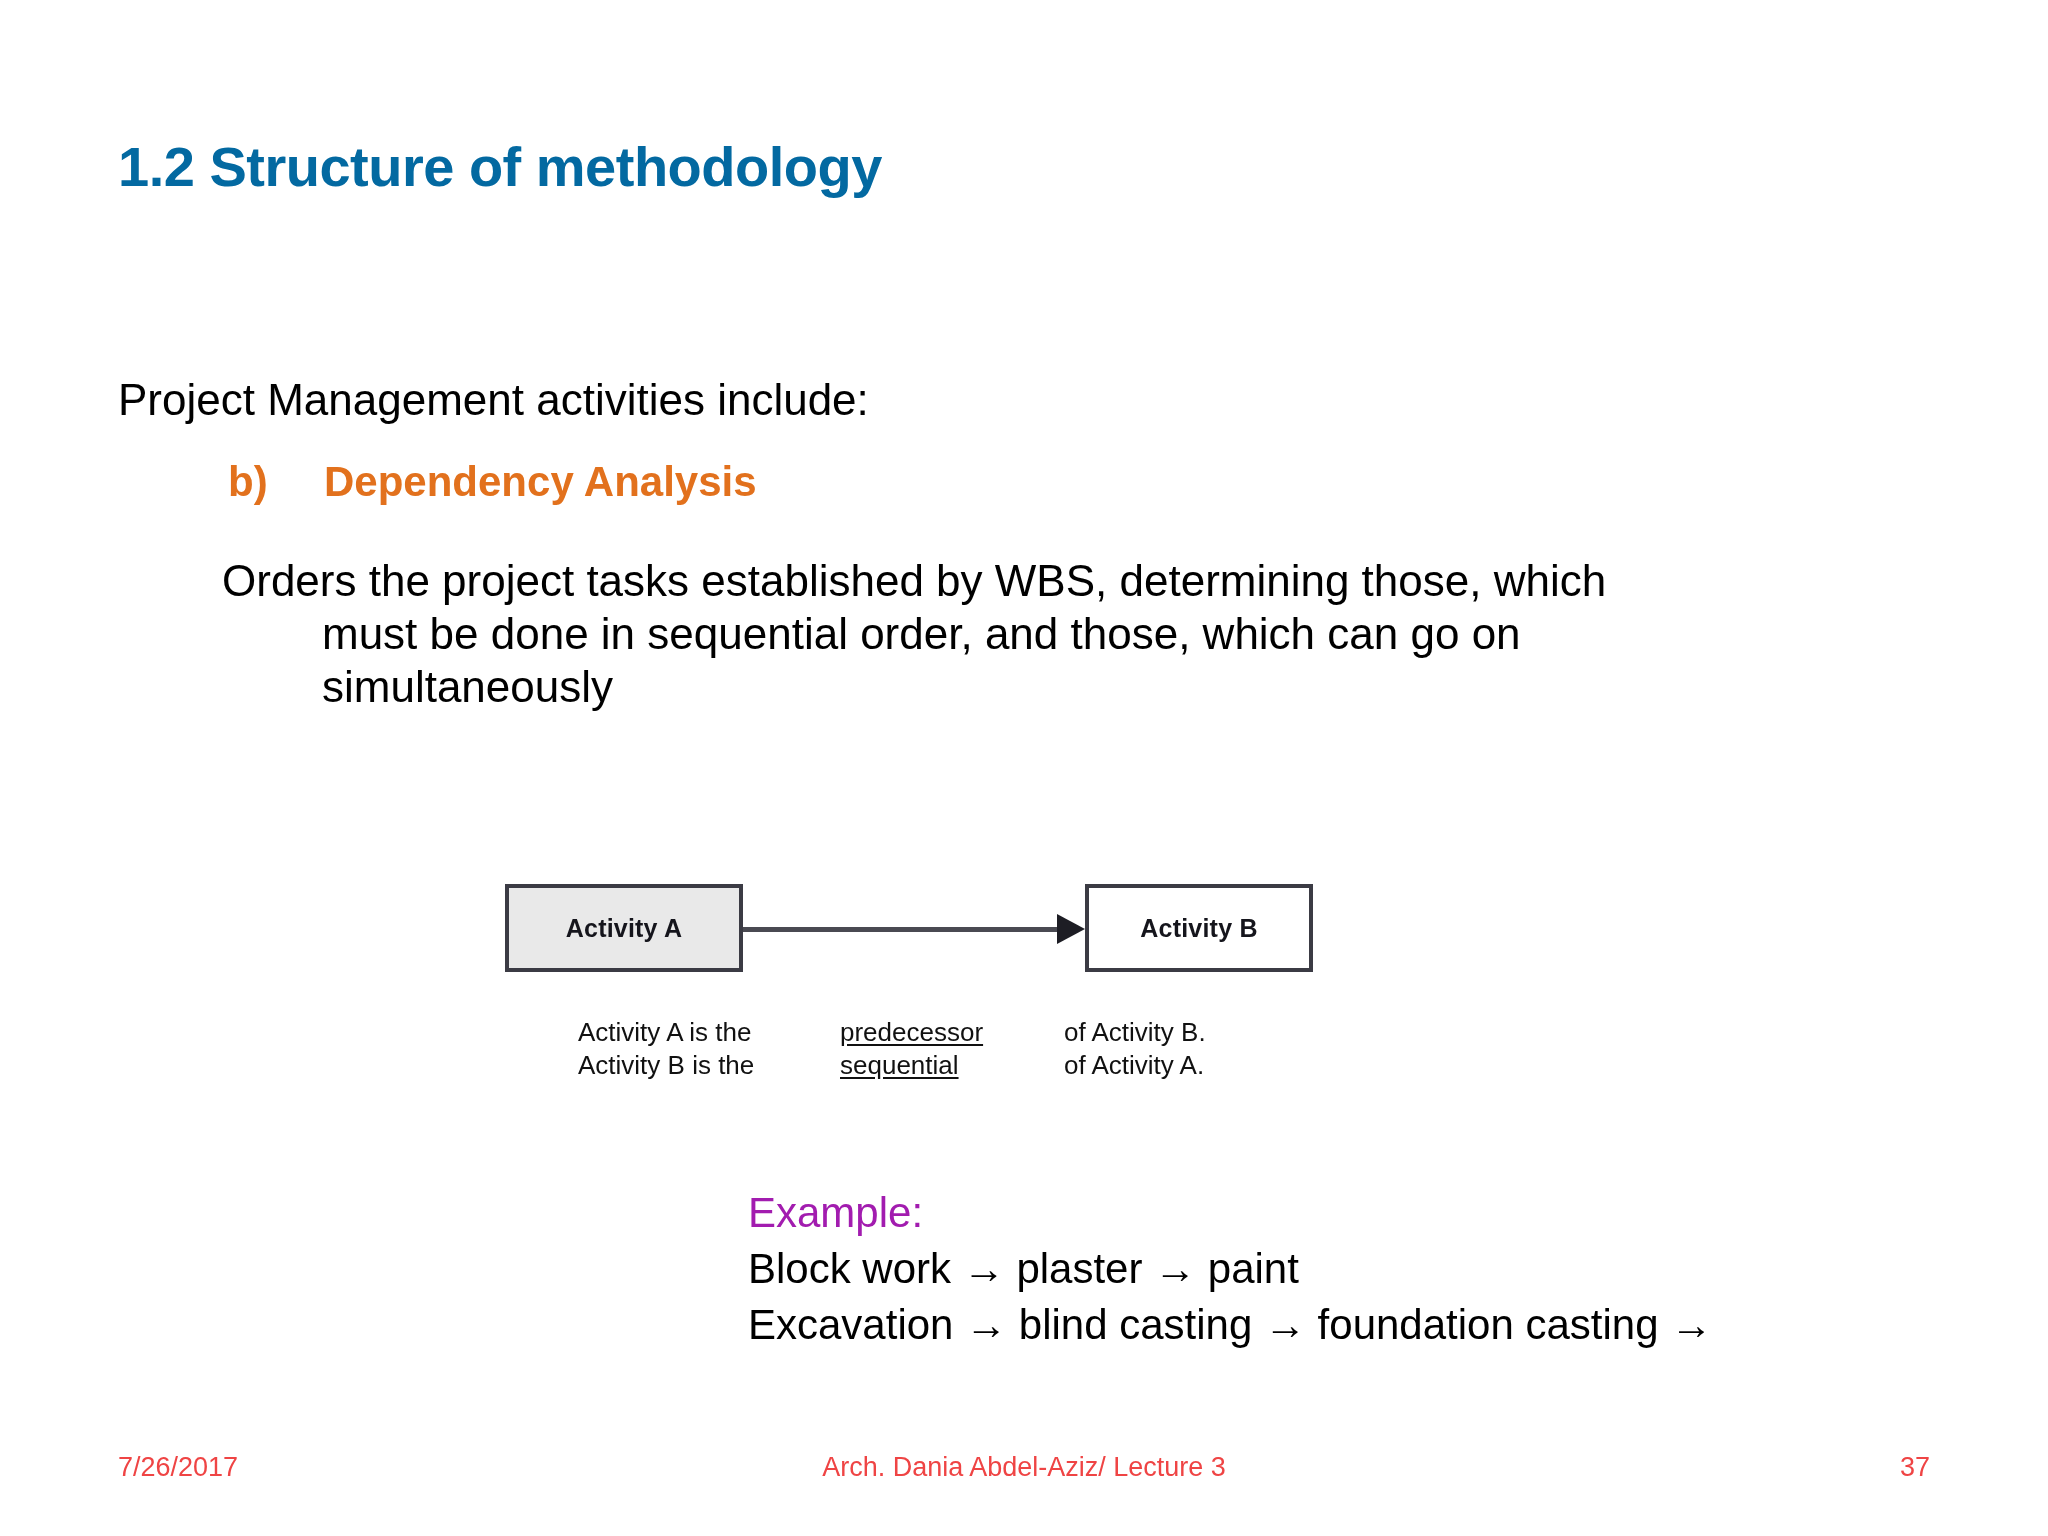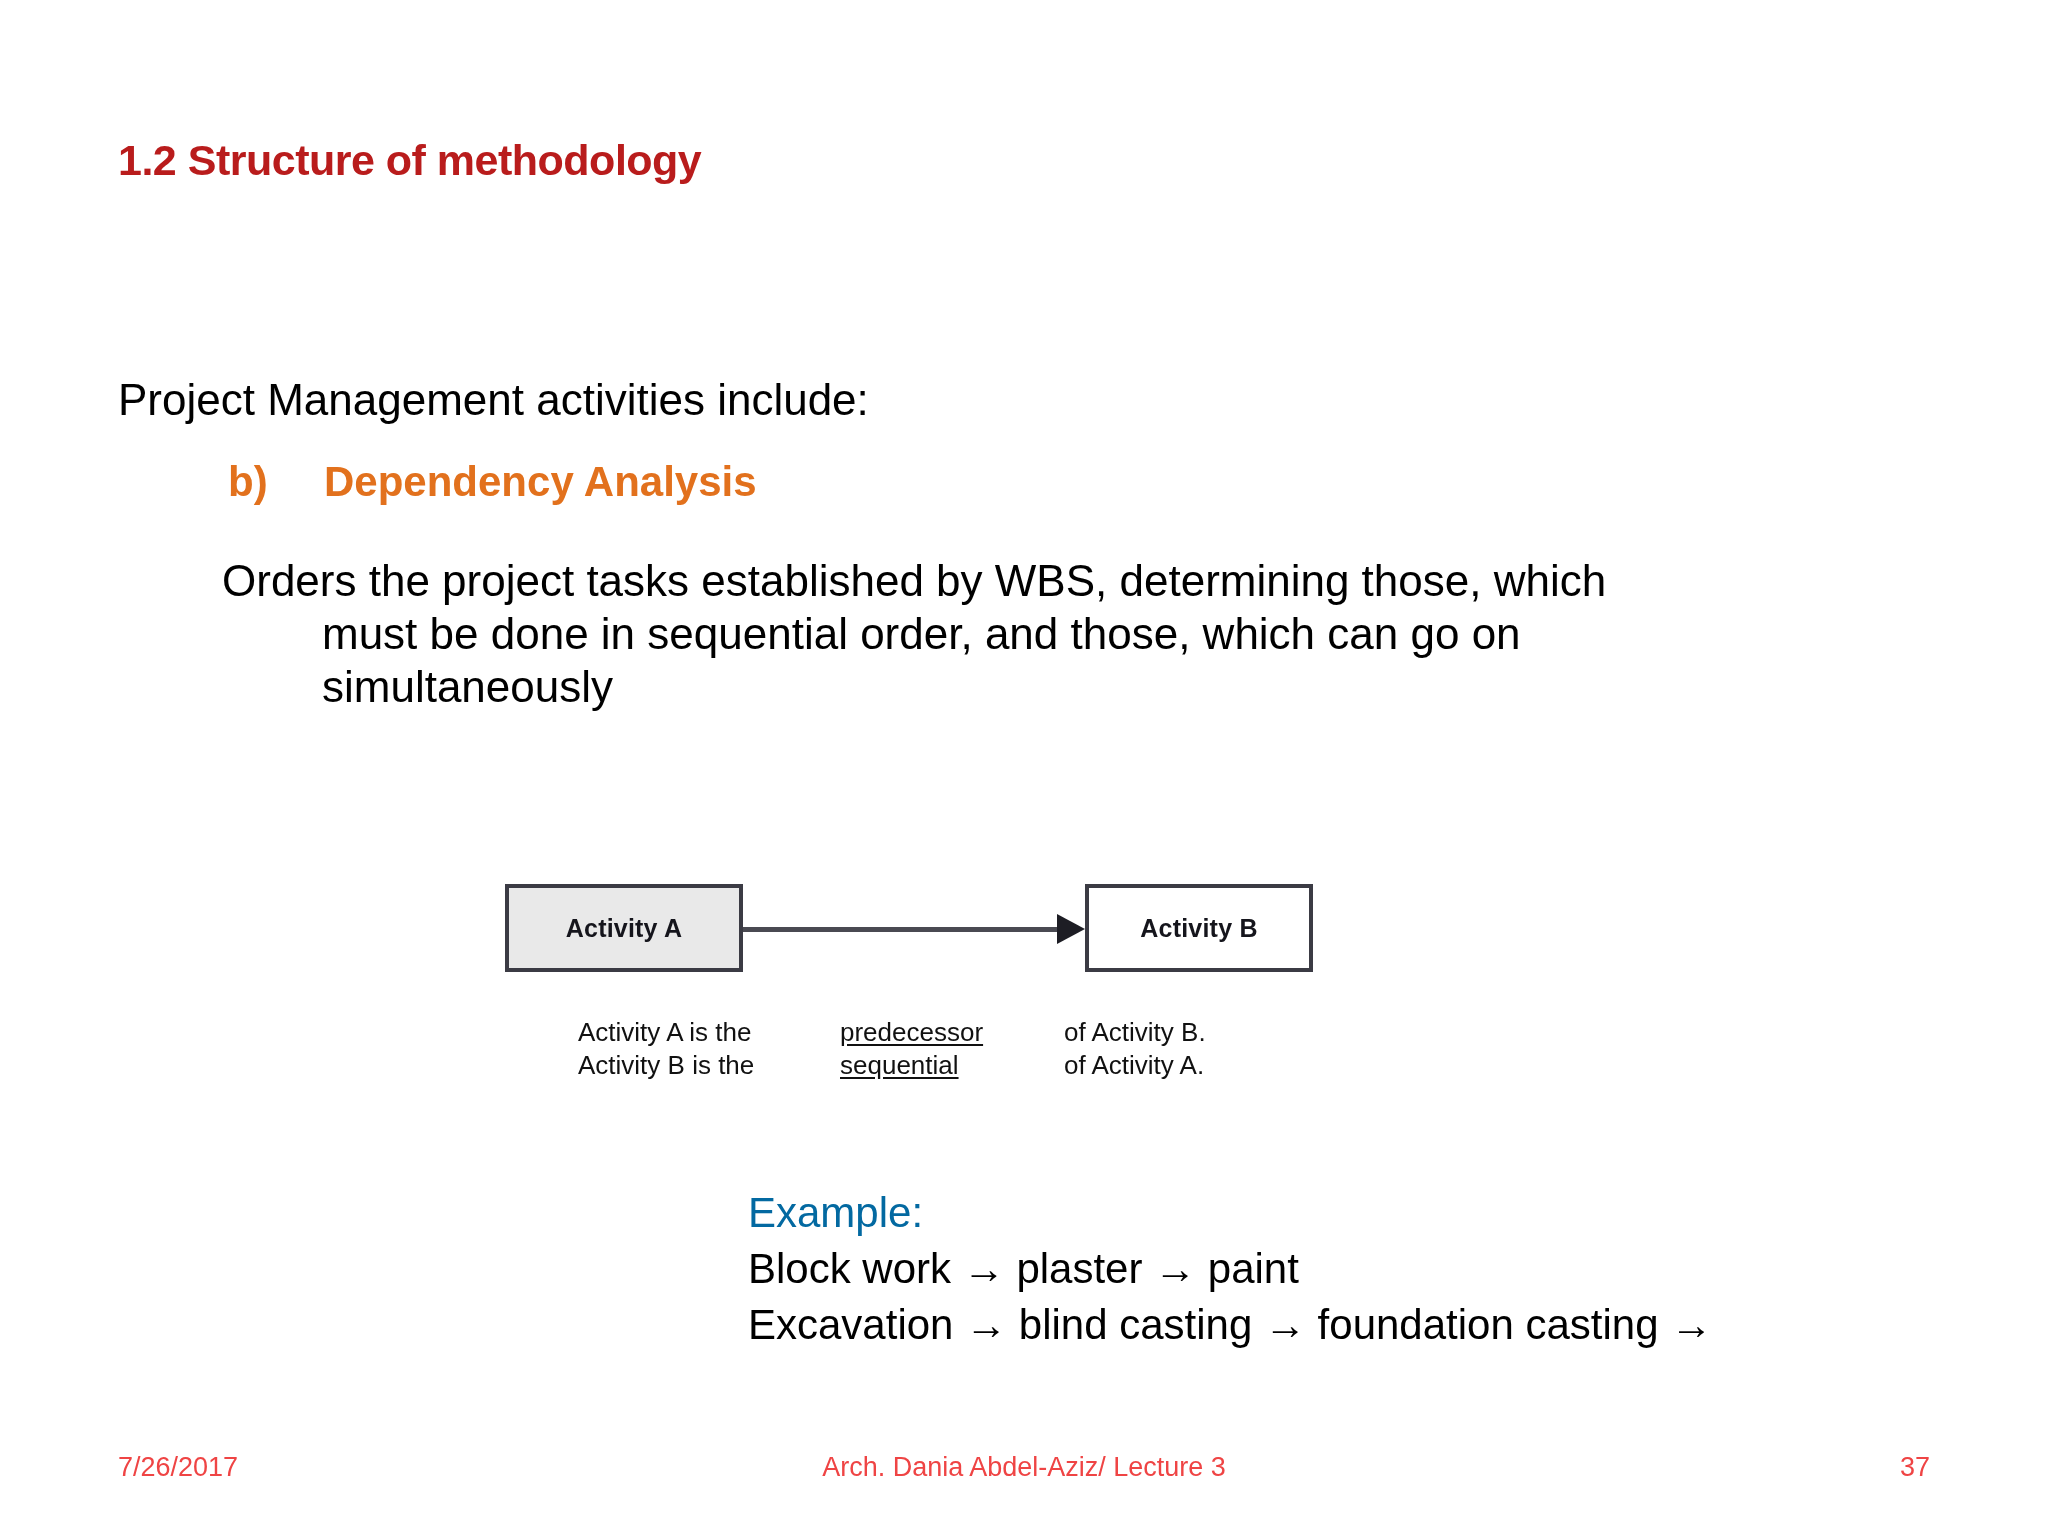--- a/index.html
+++ b/index.html
@@ -21,25 +21,25 @@
     position: absolute;
     inset: 0;
     background: #ffffff;
   }
 
   
   .slide-title {
     position: absolute;
     left: 118px;
     top: 138px;
-    font-size: 43px;
+    font-size: 56px;
     font-weight: bold;
     letter-spacing: -0.5px;
     line-height: 1.05;
-    color: #b91c1c;
+    color: #0369a1;
     white-space: nowrap;
   }
 
   
   .body-intro {
     position: absolute;
     left: 118px;
     top: 375px;
     font-size: 44px;
     line-height: 1.15;
@@ -154,21 +154,21 @@
     position: absolute;
     left: 748px;
     top: 1185px;
     font-size: 42px;
     line-height: 1.33;
     color: #000000;
     white-space: nowrap;
   }
   .example-label {
     display: block;
-    color: #0369a1;
+    color: #a21caf;
   }
   .example-line { display: block; }
 
   
   .footer {
     position: absolute;
     left: 0;
     right: 0;
     bottom: 44px;
     height: 40px;

